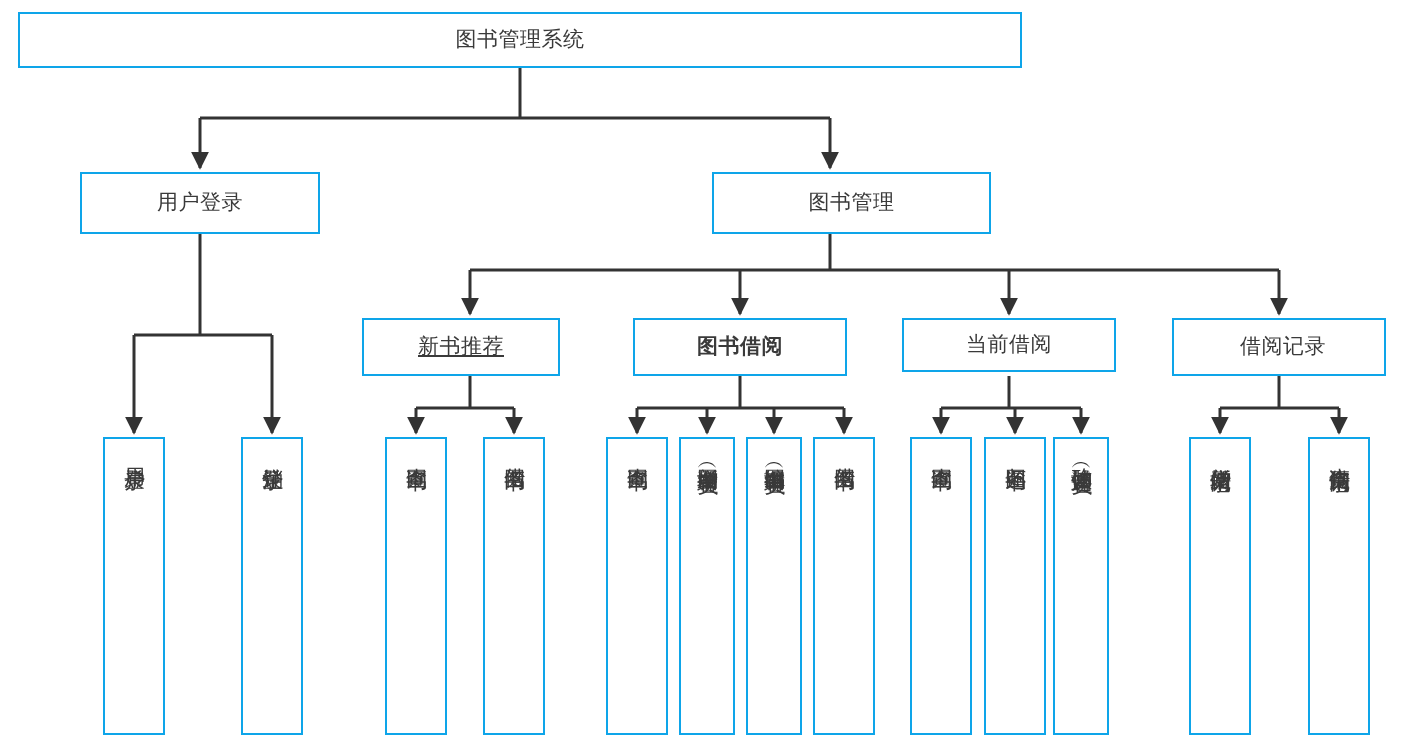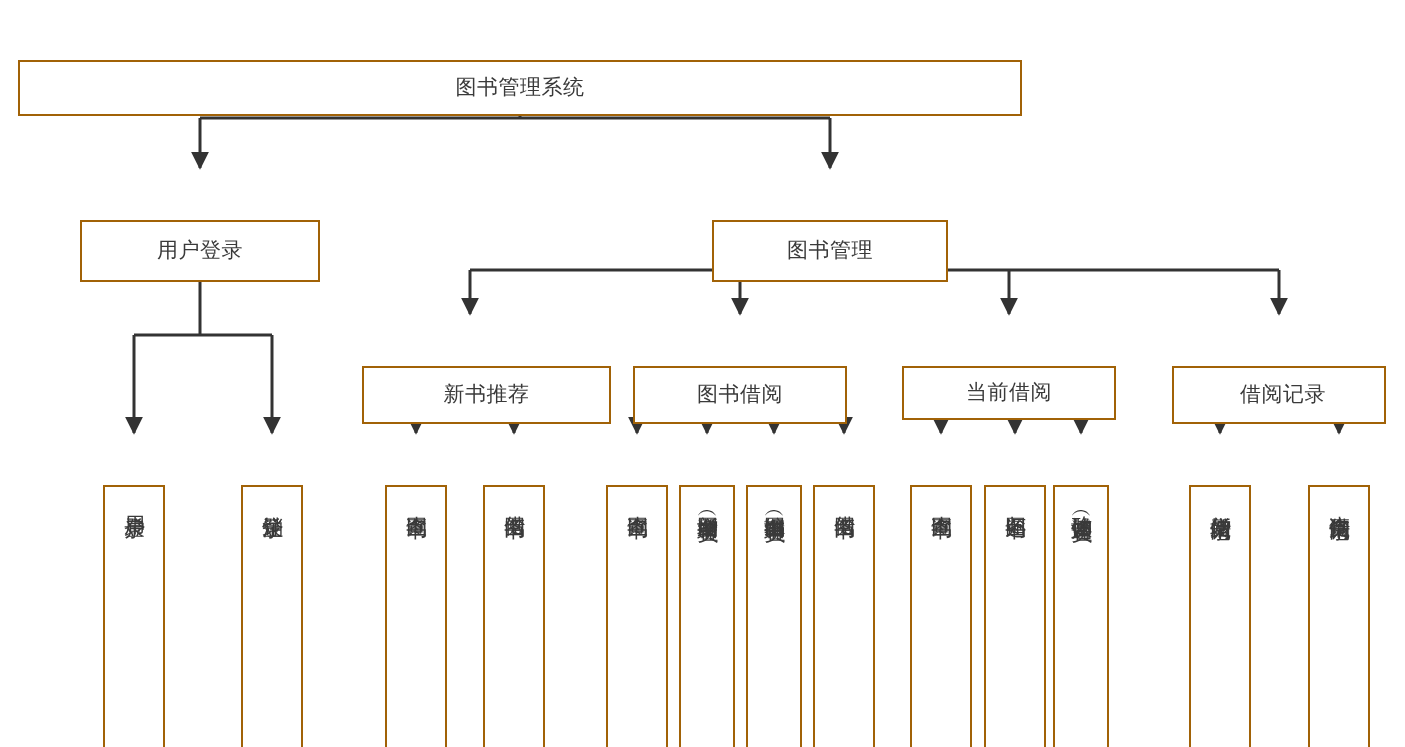--- a/index.html
+++ b/index.html
@@ -22,27 +22,26 @@
     position: absolute;
     left: 0;
     top: 0;
     width: 1405px;
     height: 747px;
     pointer-events: none;
   }
   .node {
     position: absolute;
     box-sizing: border-box;
-    border: 2px solid #a16207;
+    border: 2px solid #0ea5e9;
     background: #ffffff;
     display: flex;
     align-items: center;
     justify-content: center;
     color: #3a3a3a;
-    margin-top: 48px;
   }
   .node.horiz {
     font-size: 21px;
     line-height: 1.1;
     letter-spacing: 0.5px;
     white-space: nowrap;
   }
   .node.vert {
     align-items: flex-start;
     justify-content: center;
@@ -122,28 +121,28 @@
     </g>
   </svg>
 
   <div class="node horiz" style="left:18px; top:12px; width:1004px; height:56px;">
     <span>图书管理系统</span>
   </div>
 
   <div class="node horiz" style="left:80px; top:172px; width:240px; height:62px;">
     <span>用户登录</span>
   </div>
-  <div class="node horiz" style="left:712px; top:172px; width:236px; height:62px;">
+  <div class="node horiz" style="left:712px; top:172px; width:279px; height:62px;">
     <span>图书管理</span>
   </div>
 
-  <div class="node horiz" style="left:362px; top:318px; width:249px; height:58px;">
+  <div class="node horiz" style="left:362px; top:318px; width:198px; height:58px;text-decoration:underline;">
     <span>新书推荐</span>
   </div>
-  <div class="node horiz" style="left:633px; top:318px; width:214px; height:58px;">
+  <div class="node horiz" style="left:633px; top:318px; width:214px; height:58px;font-weight:bold;">
     <span>图书借阅</span>
   </div>
   <div class="node horiz" style="left:902px; top:318px; width:214px; height:54px;">
     <span>当前借阅</span>
   </div>
   <div class="node horiz" style="left:1172px; top:318px; width:214px; height:58px;padding-left:8px;">
     <span>借阅记录</span>
   </div>
 
   <div class="node vert" style="left:103px; top:437px; width:62px; height:298px;">

